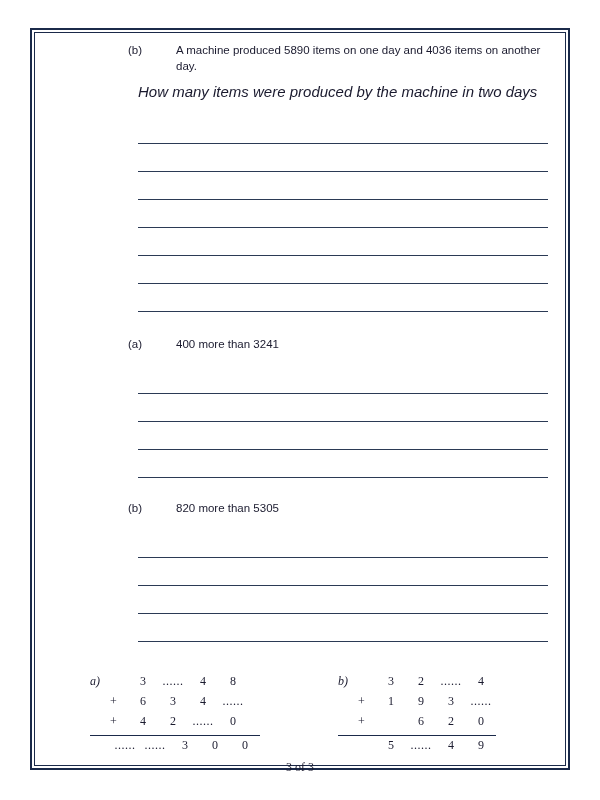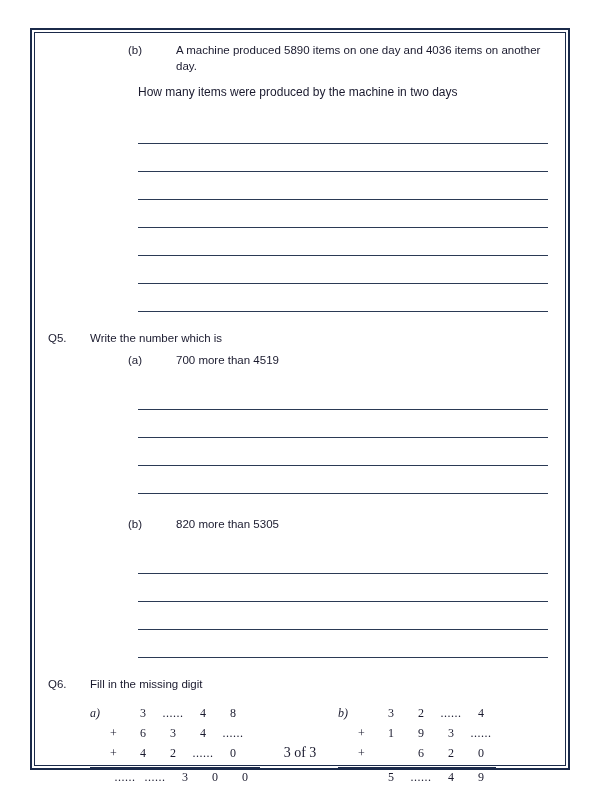--- a/index.html
+++ b/index.html
@@ -64,22 +64,23 @@
     line-height: 16px;
     padding-left: 38px;
     box-sizing: content-box;
   }
   .qtext {
     font-size: 11.5px;
     line-height: 16px;
   }
   .indent-text {
     padding-left: 90px;
-    font-size: 12px;
-    line-height: 16px;
+    font-size: 15px;
+    line-height: 16px;
+    font-style: italic;
   }
   .answer-lines {
     margin-left: 90px;
     width: 410px;
   }
   .answer-lines .aline {
     border-bottom: 1px solid #2b3a55;
     height: 27px;
   }
   .spacer-6 { height: 6px; }
@@ -130,23 +131,23 @@
     margin-top: 1px;
   }
   .sum-total-inner {
     display: flex;
     align-items: baseline;
   }
   .footer {
     position: absolute;
     left: 0;
     right: 0;
-    bottom: 39px;
+    bottom: 25px;
     text-align: center;
-    font-size: 14px;
+    font-size: 12px;
     font-family: "Liberation Serif", serif;
     color: #1a1a2e;
   }
 </style>
 </head>
 <body>
 
 <div class="page">
   <div class="page-border-outer"></div>
   <div class="page-border-inner"></div>
@@ -167,29 +168,25 @@
       <div class="aline"></div>
       <div class="aline"></div>
       <div class="aline"></div>
       <div class="aline"></div>
       <div class="aline"></div>
       <div class="aline"></div>
     </div>
 
     <div class="spacer-18"></div>
 
-    <div class="row">
-      <div class="qlabel">Q5.</div>
-      <div class="qtext">Write the number which is</div>
-    </div>
     <div class="spacer-6"></div>
     <div class="row">
       <div class="qlabel"></div>
       <div class="sublabel">(a)</div>
-      <div class="qtext">700 more than  4519</div>
+      <div class="qtext">400 more than  3241</div>
     </div>
 
     <div class="spacer-14"></div>
     <div class="answer-lines">
       <div class="aline"></div>
       <div class="aline"></div>
       <div class="aline"></div>
       <div class="aline"></div>
     </div>
 
@@ -204,24 +201,20 @@
     <div class="spacer-14"></div>
     <div class="answer-lines">
       <div class="aline"></div>
       <div class="aline"></div>
       <div class="aline"></div>
       <div class="aline"></div>
     </div>
 
     <div class="spacer-18"></div>
 
-    <div class="row">
-      <div class="qlabel">Q6.</div>
-      <div class="qtext">Fill in the missing digit</div>
-    </div>
 
     <div class="sums-wrap">
 
       <div class="sum-block">
         <div class="sum-row">
           <div class="sum-label">a)</div>
           <div class="sum-op"></div>
           <div class="cell">3</div>
           <div class="cell dots">......</div>
           <div class="cell">4</div>

